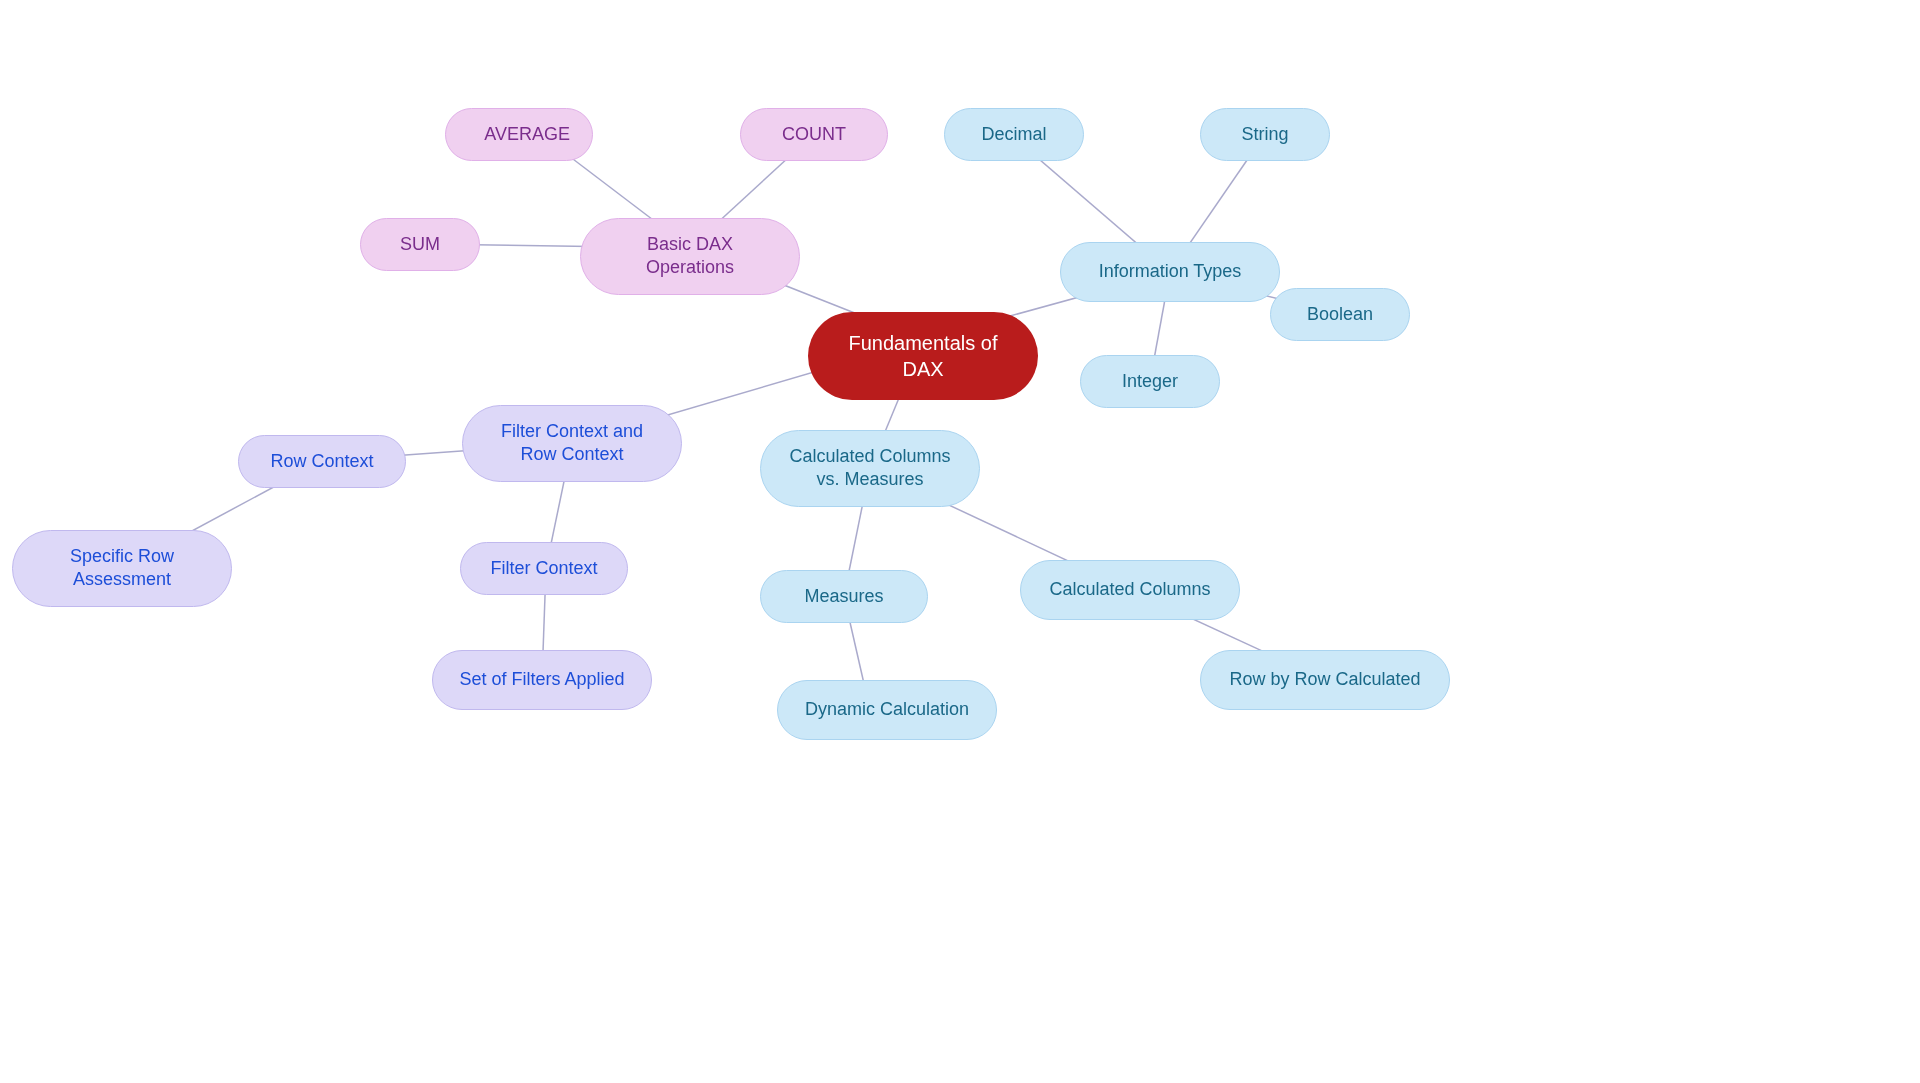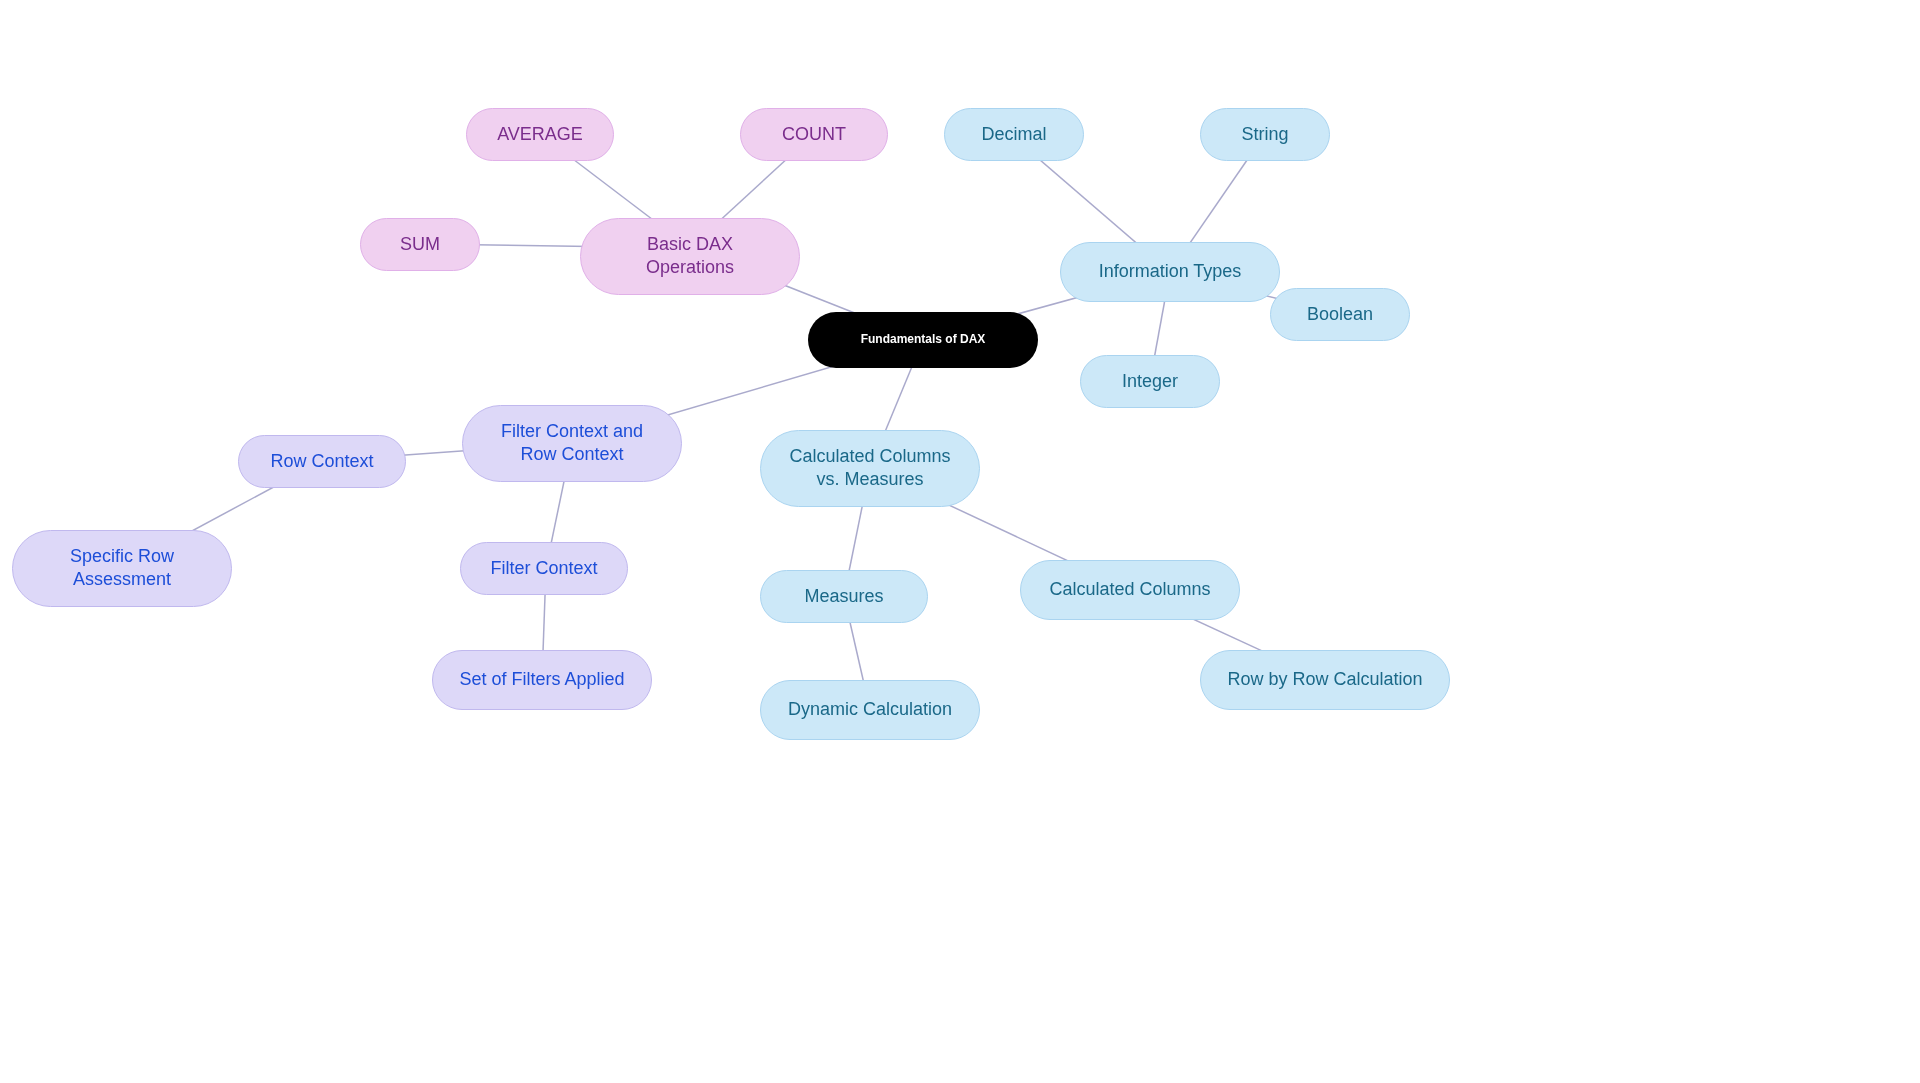--- a/index.html
+++ b/index.html
@@ -25,24 +25,24 @@
       align-items: center;
       justify-content: center;
       text-align: center;
       padding: 14px 22px;
       font-size: 18px;
       font-weight: 500;
       cursor: pointer;
       line-height: 1.3;
     }
     .node-center {
-      background: #000000;
+      background: #b91c1c;
       color: #ffffff;
-      font-size: 12px;
-      font-weight: 700;
+      font-size: 20px;
+      font-weight: 400;
       padding: 18px 36px;
       border-radius: 50px;
     }
     .node-pink {
       background: #f0d0f0;
       color: #7a2d8c;
       border: 1.5px solid #e0b0e8;
     }
     .node-purple {
       background: #ddd8f8;
@@ -80,21 +80,21 @@
     <line x1="1170" y1="272" x2="1150" y2="381" stroke="#aaaacc" stroke-width="1.5"></line>
   </svg>
 
 <div class="node node-center" id="node-center" style="position: absolute; left: 808px; top: 312px; width: 230px; min-height: 56px;">
   <span>Fundamentals of DAX</span>
 </div>
 
 <div class="node node-pink" id="node-basicDax" style="position: absolute; left: 580px; top: 218px; width: 220px; min-height: 60px;">
   <span>Basic DAX Operations</span>
 </div>
-<div class="node node-pink" id="node-average" style="position: absolute; left: 466px; top: 108px; width: 148px; min-height: 52px;">
+<div class="node node-pink" id="node-average" style="position: absolute; left: 445px; top: 108px; width: 148px; min-height: 52px; justify-content: flex-end;">
   <span>AVERAGE</span>
 </div>
 <div class="node node-pink" id="node-count" style="position: absolute; left: 740px; top: 108px; width: 148px; min-height: 52px;">
   <span>COUNT</span>
 </div>
 <div class="node node-pink" id="node-sum" style="position: absolute; left: 360px; top: 218px; width: 120px; min-height: 52px; align-items: flex-end;">
   <span>SUM</span>
 </div>
 
 <div class="node node-purple" id="node-filterContextRow" style="position: absolute; left: 462px; top: 405px; width: 220px; min-height: 76px;">
@@ -112,28 +112,28 @@
 <div class="node node-purple" id="node-setFilters" style="position: absolute; left: 432px; top: 650px; width: 220px; min-height: 60px;">
   <span>Set of Filters Applied</span>
 </div>
 
 <div class="node node-blue" id="node-calcColsMeasures" style="position: absolute; left: 760px; top: 430px; width: 220px; min-height: 76px;">
   <span>Calculated Columns vs. Measures</span>
 </div>
 <div class="node node-blue" id="node-measures" style="position: absolute; left: 760px; top: 570px; width: 168px; min-height: 52px;">
   <span>Measures</span>
 </div>
-<div class="node node-blue" id="node-dynamicCalc" style="position: absolute; left: 760px; top: 680px; width: 220px; min-height: 60px;">
+<div class="node node-blue" id="node-dynamicCalc" style="position: absolute; left: 777px; top: 680px; width: 220px; min-height: 60px;">
   <span>Dynamic Calculation</span>
 </div>
 <div class="node node-blue" id="node-calcColumns" style="position: absolute; left: 1020px; top: 560px; width: 220px; min-height: 60px;">
   <span>Calculated Columns</span>
 </div>
 <div class="node node-blue" id="node-rowByRow" style="position: absolute; left: 1200px; top: 650px; width: 250px; min-height: 60px;">
-  <span>Row by Row Calculation</span>
+  <span>Row by Row Calculated</span>
 </div>
 <div class="node node-blue" id="node-infoTypes" style="position: absolute; left: 1060px; top: 242px; width: 220px; min-height: 60px;">
   <span>Information Types</span>
 </div>
 <div class="node node-blue" id="node-decimal" style="position: absolute; left: 944px; top: 108px; width: 140px; min-height: 52px;">
   <span>Decimal</span>
 </div>
 <div class="node node-blue" id="node-string" style="position: absolute; left: 1200px; top: 108px; width: 130px; min-height: 52px;">
   <span>String</span>
 </div>

